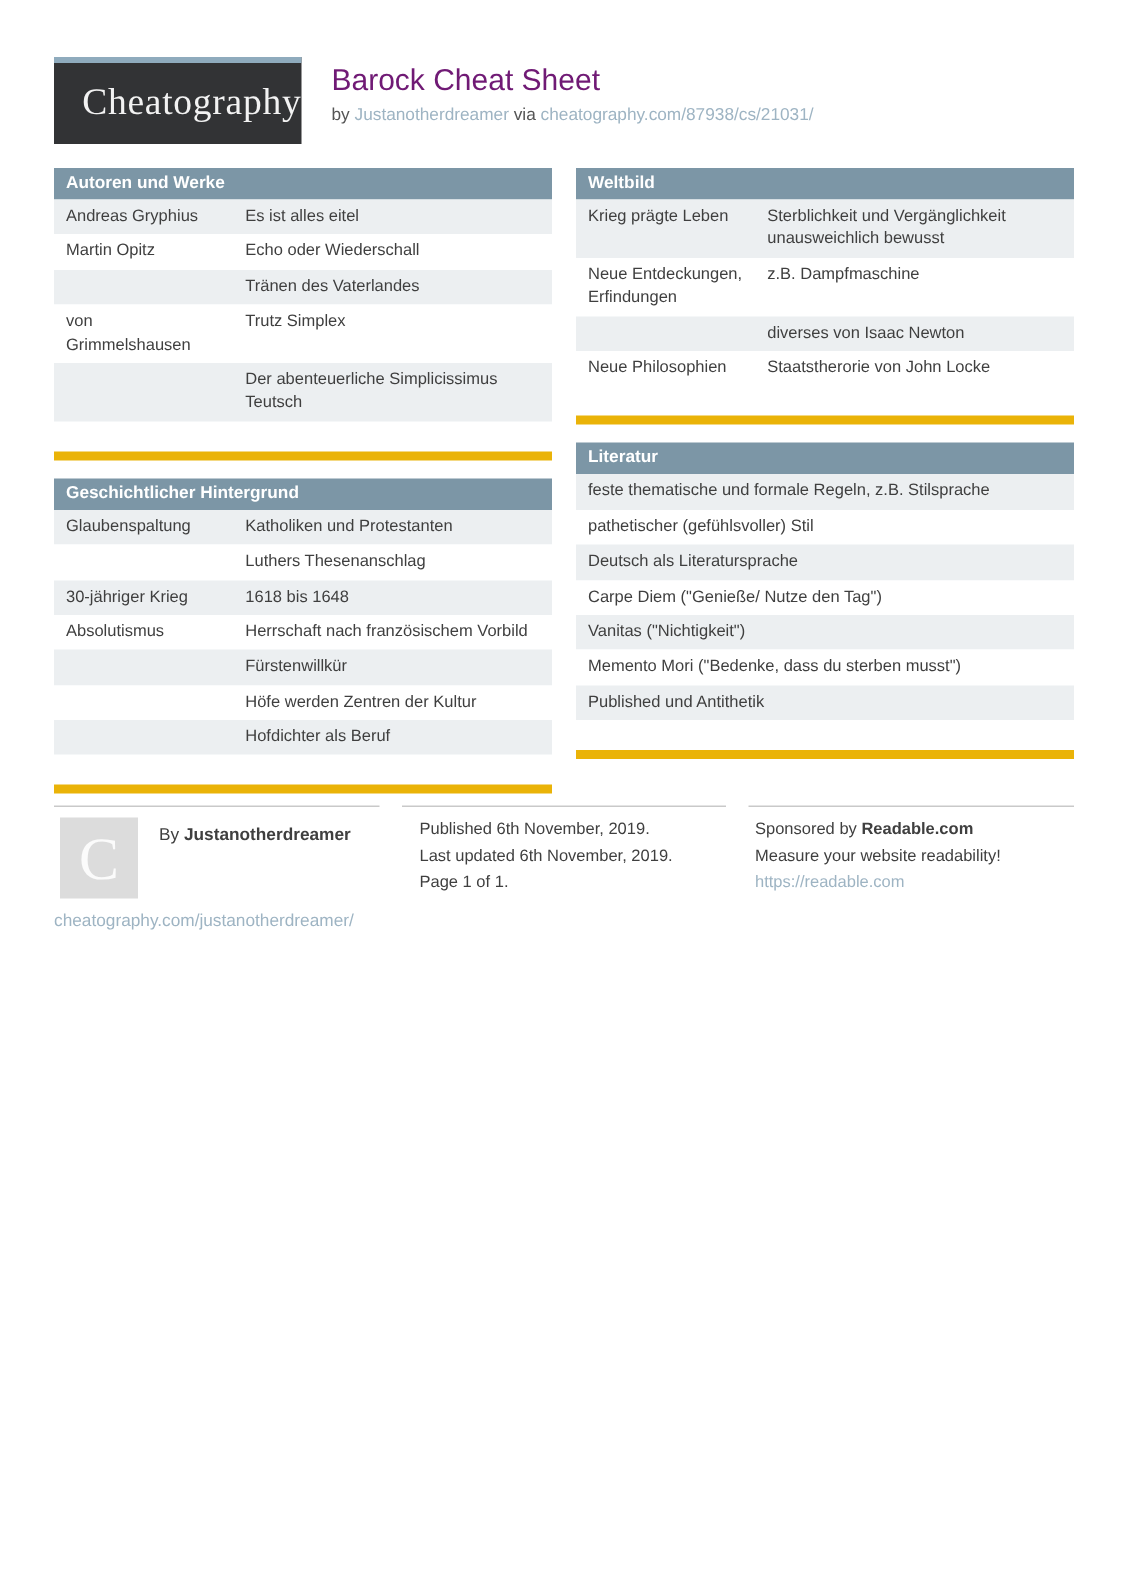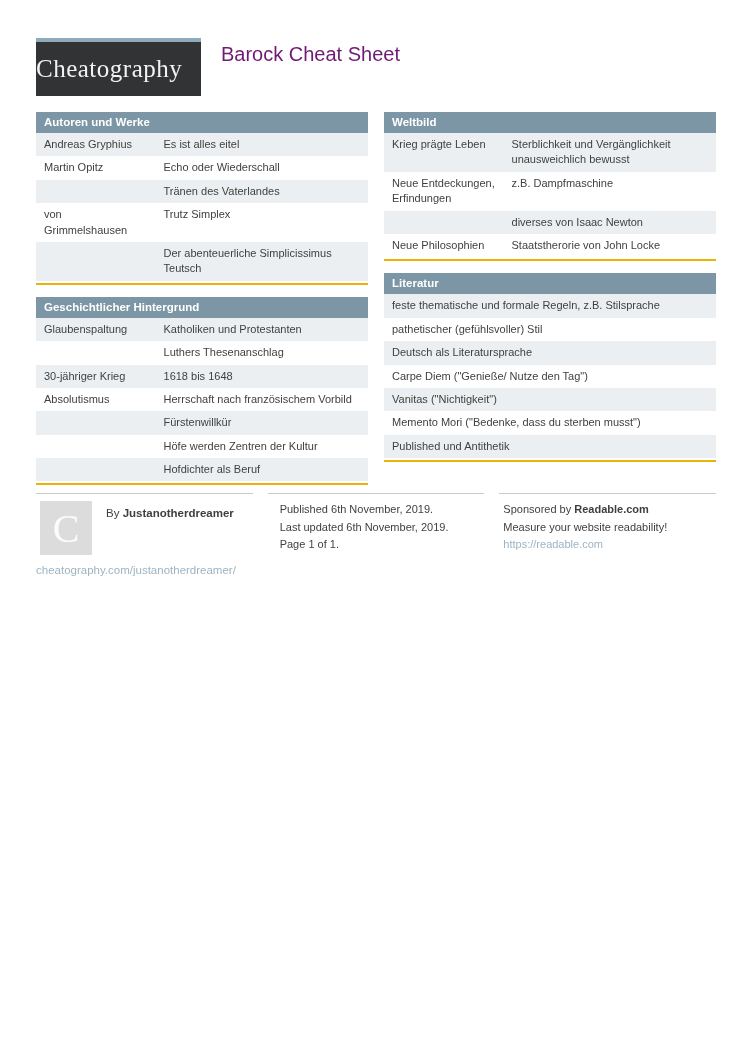--- a/index.html
+++ b/index.html
@@ -7,33 +7,33 @@
   body {
     width:750px; height:1061px; margin:0 auto; overflow:hidden;
     font-family:"Liberation Sans", sans-serif; color:#3f3f3f;
   }
   .page { width:750px; height:1061px; padding:38px 34px 0 36px; }
 
   
   header { display:flex; align-items:flex-start; margin-bottom:16px; }
   .logo {
     width:165px; height:58px; background:#323335; border-top:4px solid #8fabbd;
-    display:flex; align-items:center; justify-content:flex-start;
+    display:flex; align-items:center; justify-content:flex-end;
     font-family:"Liberation Serif", serif; font-size:25px; color:#f2f2f2;
     letter-spacing:0.5px; cursor:pointer;
   }
   .title-block { margin-left:20px; padding-top:5px; }
   .sheet-title { font-size:20px; font-weight:normal; color:#701a75; margin-bottom:5px; }
   .byline { font-size:11.5px; color:#555; }
   a, .link { color:#9eb4c3; text-decoration:none; cursor:pointer; }
 
   
   .columns { display:flex; gap:16px; align-items:flex-start; }
   .col { width:332px; display:flex; flex-direction:column; gap:12px; }
-  .card { width:100%; border-bottom:2px solid #eab308; padding-bottom:2px; }
+  .card { width:100%; border-bottom:6px solid #eab308; padding-bottom:20px; }
   .card-header {
     background:#7c96a6; color:#ffffff; font-weight:bold; font-size:11.5px;
     padding:4px 8px 5px 8px;
   }
   .card table { width:100%; border-collapse:collapse; table-layout:fixed; }
   .card td {
     font-size:11px; line-height:1.4; padding:4px 8px; vertical-align:top;
     word-wrap:break-word;
   }
   .card tr:nth-child(odd) td { background:#eceff1; }
@@ -60,20 +60,26 @@
 <body>
 
 <div class="page">
 
   <header>
     <div class="logo">
       <span>Cheatography</span>
     </div>
     <div class="title-block">
       <div class="sheet-title">Barock Cheat Sheet</div>
+      <div class="byline">
+        <span>by</span>
+        <a class="link">Justanotherdreamer</a>
+        <span>via</span>
+        <a class="link">cheatography.com/87938/cs/21031/</a>
+      </div>
     </div>
   </header>
 
   <main class="columns">
     <div class="col" id="col-left">
         <section class="card">
           <div class="card-header">Autoren und Werke</div>
           <table>
             <tbody>
               <tr>

